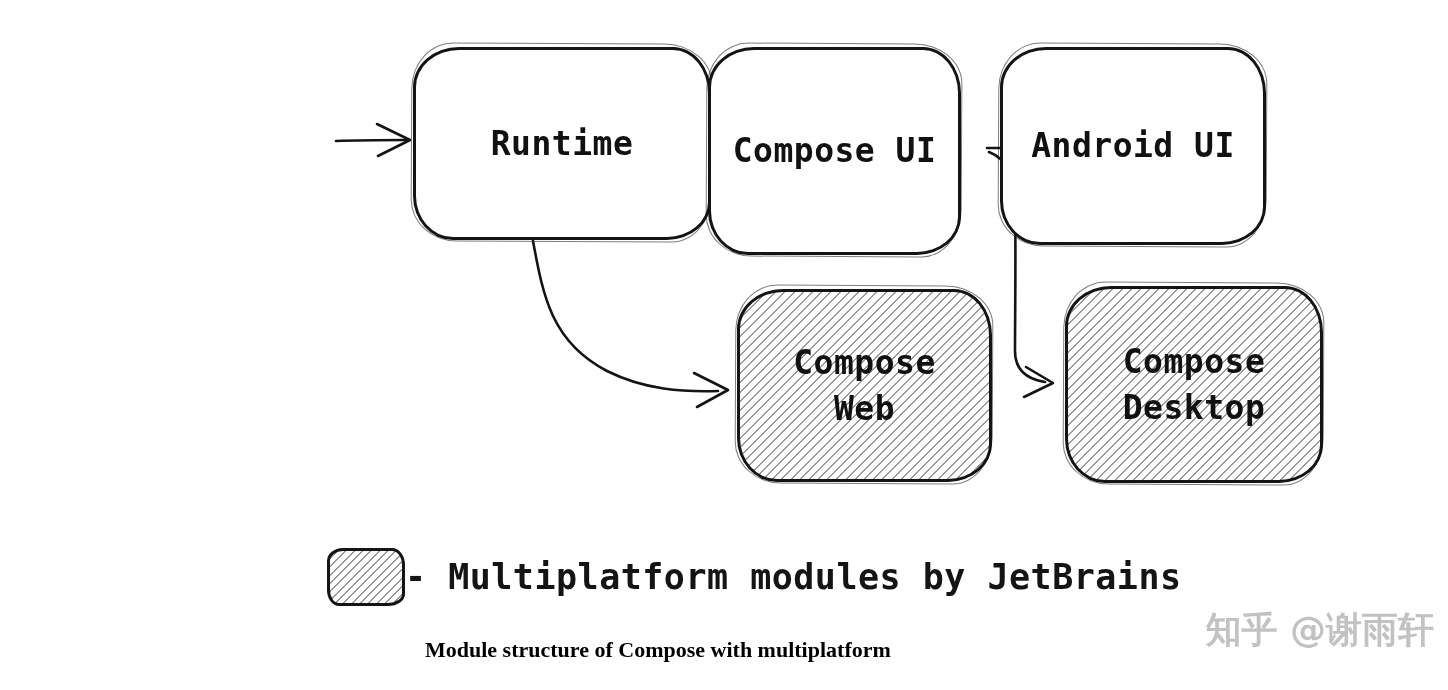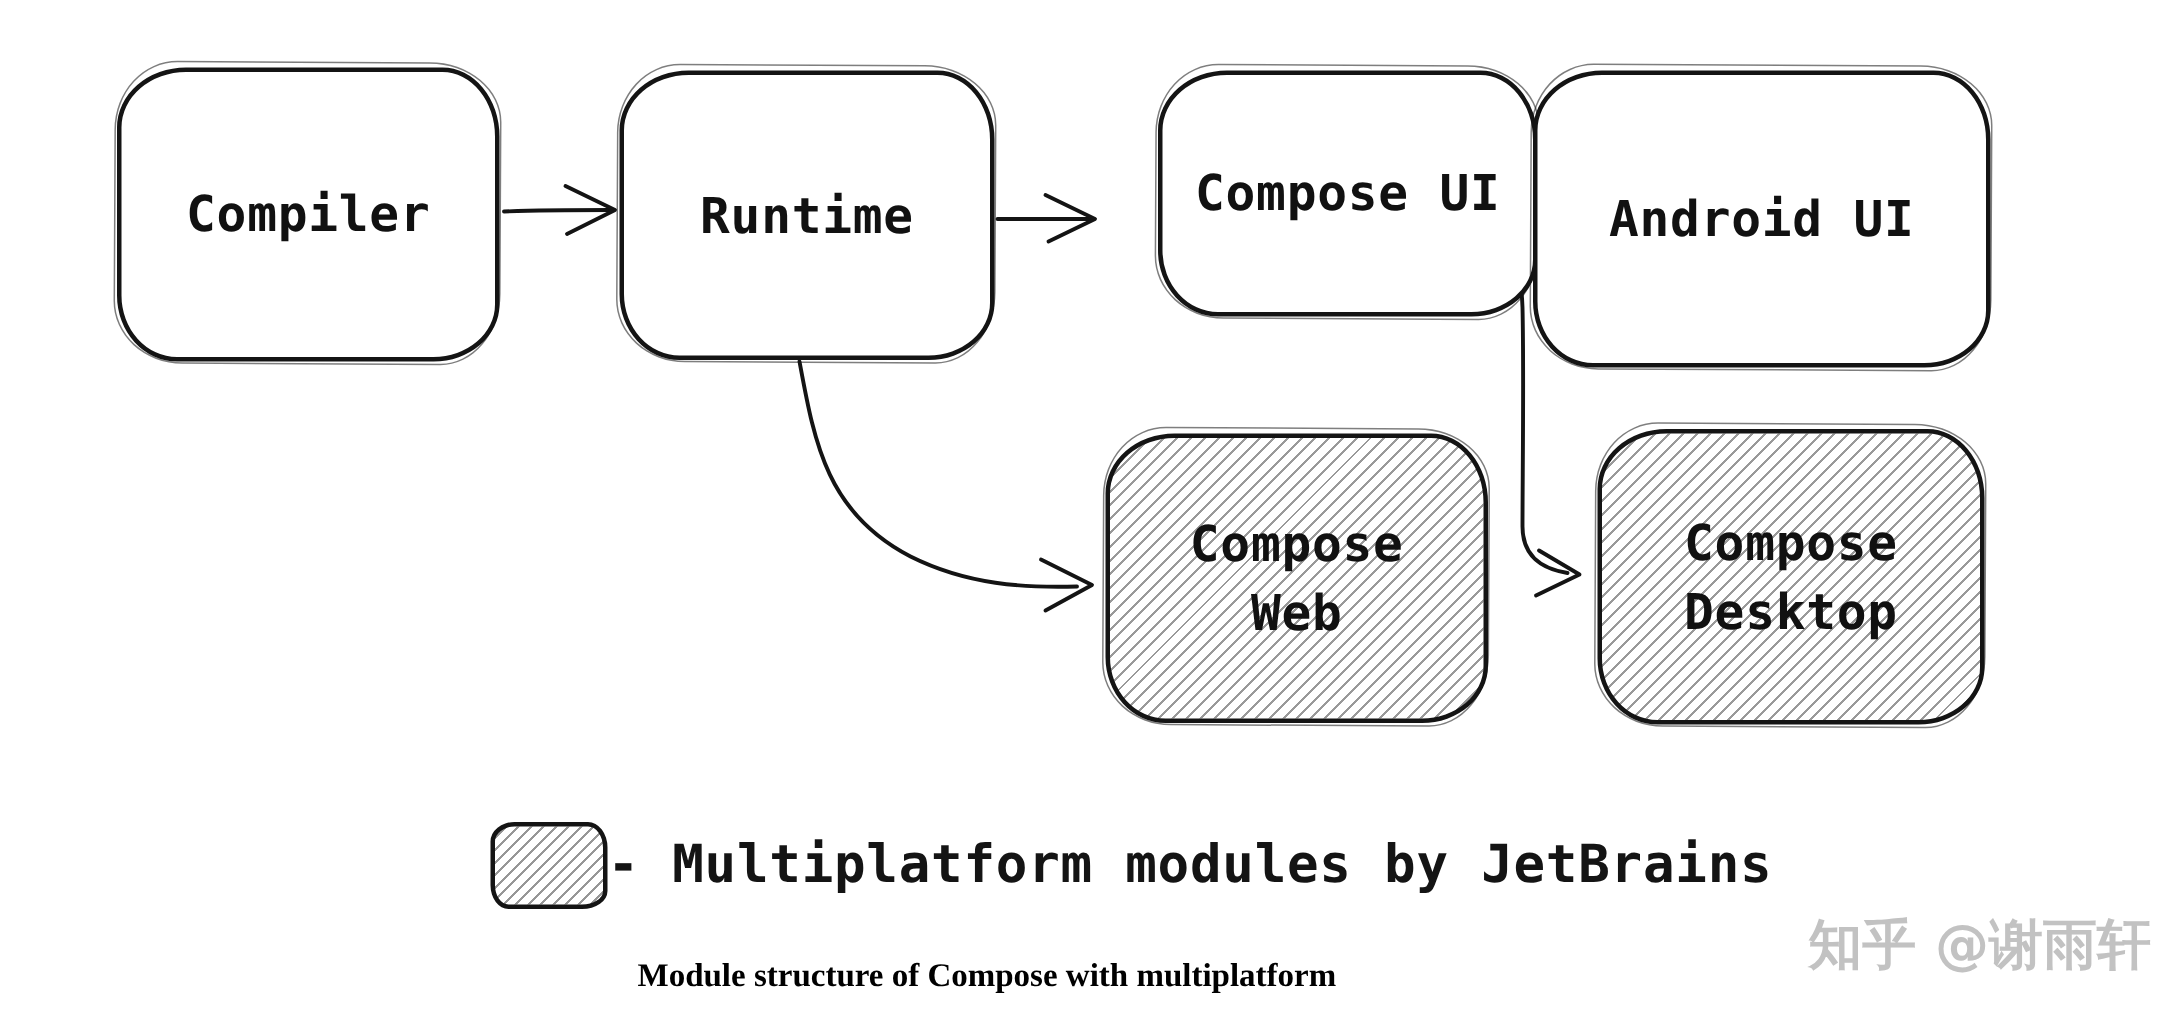--- a/index.html
+++ b/index.html
@@ -47,23 +47,23 @@
   }
   .hatched {
     background-image: repeating-linear-gradient(
       135deg,
       rgba(0,0,0,0) 0px, rgba(0,0,0,0) 5.1px,
       rgba(125,125,125,0.78) 5.1px, rgba(125,125,125,0.78) 6.5px
     );
   }
   
   .n-compiler        { left:  78px; top:  45px; width: 255px; height: 196px; }
-  .n-runtime         { left: 413px; top:  47px; width: 250px; height: 193px; }
-  .n-compose-ui      { left: 772px; top:  47px; width: 253px; height: 164px; }
-  .n-android-ui      { left:1022px; top:  47px; width: 305px; height: 198px; }
+  .n-runtime         { left: 413px; top:  47px; width: 298px; height: 193px; }
+  .n-compose-ui      { left: 708px; top:  47px; width: 253px; height: 208px; }
+  .n-android-ui      { left:1000px; top:  47px; width: 266px; height: 198px; }
   .n-compose-web     { left: 737px; top: 289px; width: 255px; height: 193px; }
   .n-compose-desktop { left:1065px; top: 286px; width: 258px; height: 197px; }
 
   .legend {
     position: absolute;
     left: 327px; top: 548px;
     display: flex;
     align-items: center;
   }
   .legend-swatch {
@@ -130,23 +130,20 @@
       <path d="M533 241 C543 295 551 342 607 371 C645 390 683 392 718 391"></path>
       <path d="M694 373 L728 390 L697 407"></path>
     </g>
 
     <g>
       <path d="M989 152 C1007 159 1014 175 1015 205 C1016 248 1015 320 1015 351 C1015 369 1026 379 1045 382"></path>
       <path d="M1026 367 L1053 383 L1024 397"></path>
     </g>
   </svg>
 
-  <div class="node n-compiler">
-    <span class="label">Compiler</span>
-  </div>
 
   <div class="node n-runtime">
     <span class="label">Runtime</span>
   </div>
 
   <div class="node n-compose-ui">
     <span class="label">Compose UI</span>
   </div>
 
   <div class="node n-android-ui">

